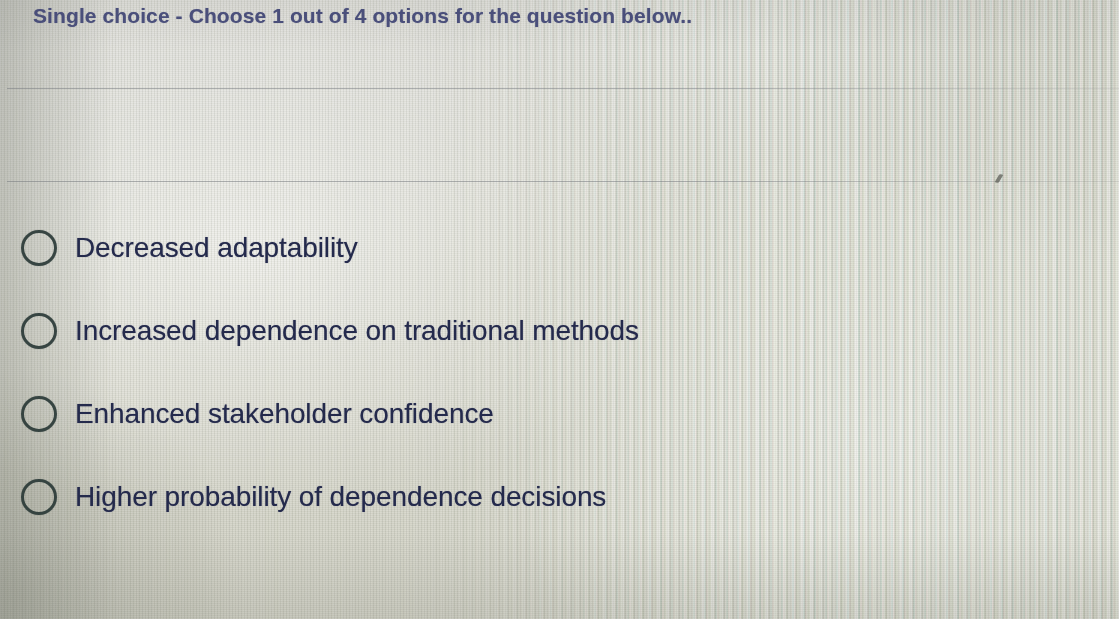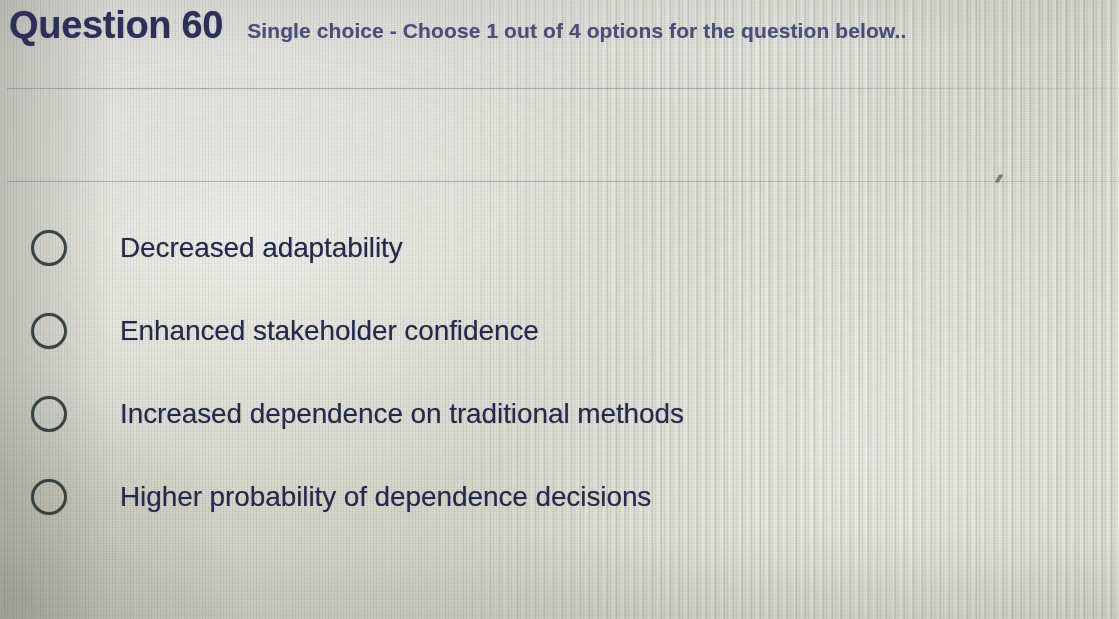--- a/index.html
+++ b/index.html
@@ -208,23 +208,22 @@
     left: 0;
     top: 206px;
     width: 100%;
   }
 
   .option-row {
     position: relative;
     height: 83px;
     display: flex;
     align-items: center;
-    padding-left: 31px;
+    padding-left: 21px;
     box-sizing: border-box;
-    gap: 35px;
   }
 
   .radio {
     flex: 0 0 auto;
     width: 30px;
     height: 30px;
     border: 3px solid #2b3a38;
     border-radius: 50%;
     background: transparent;
     box-shadow: 0 0 1px rgba(30,40,40,0.45);
@@ -248,45 +247,44 @@
 
   <div class="moire-fine"></div>
   <div class="moire-wide"></div>
   <div class="moire-color"></div>
   <div class="moire-vert"></div>
   <div class="vignette"></div>
 
   <div class="content">
 
     <div class="header">
-      <span class="q-title">Question 60</span>
       <span class="q-kind">Single choice - Choose 1 out of 4 options for the question below..</span>
     </div>
 
     <div class="divider divider-top"></div>
 
 
     <div class="divider divider-mid"></div>
     <div class="speck"></div>
 
     <div class="options">
 
       <div class="option-row">
         <span class="radio"></span>
         <span class="option-label">Decreased adaptability</span>
       </div>
 
       <div class="option-row">
         <span class="radio"></span>
+        <span class="option-label">Increased dependence on traditional methods</span>
+      </div>
+
+      <div class="option-row">
+        <span class="radio"></span>
         <span class="option-label">Enhanced stakeholder confidence</span>
-      </div>
-
-      <div class="option-row">
-        <span class="radio"></span>
-        <span class="option-label">Increased dependence on traditional methods</span>
       </div>
 
       <div class="option-row">
         <span class="radio"></span>
         <span class="option-label">Higher probability of dependence decisions</span>
       </div>
 
     </div>
   </div>
 </div>

